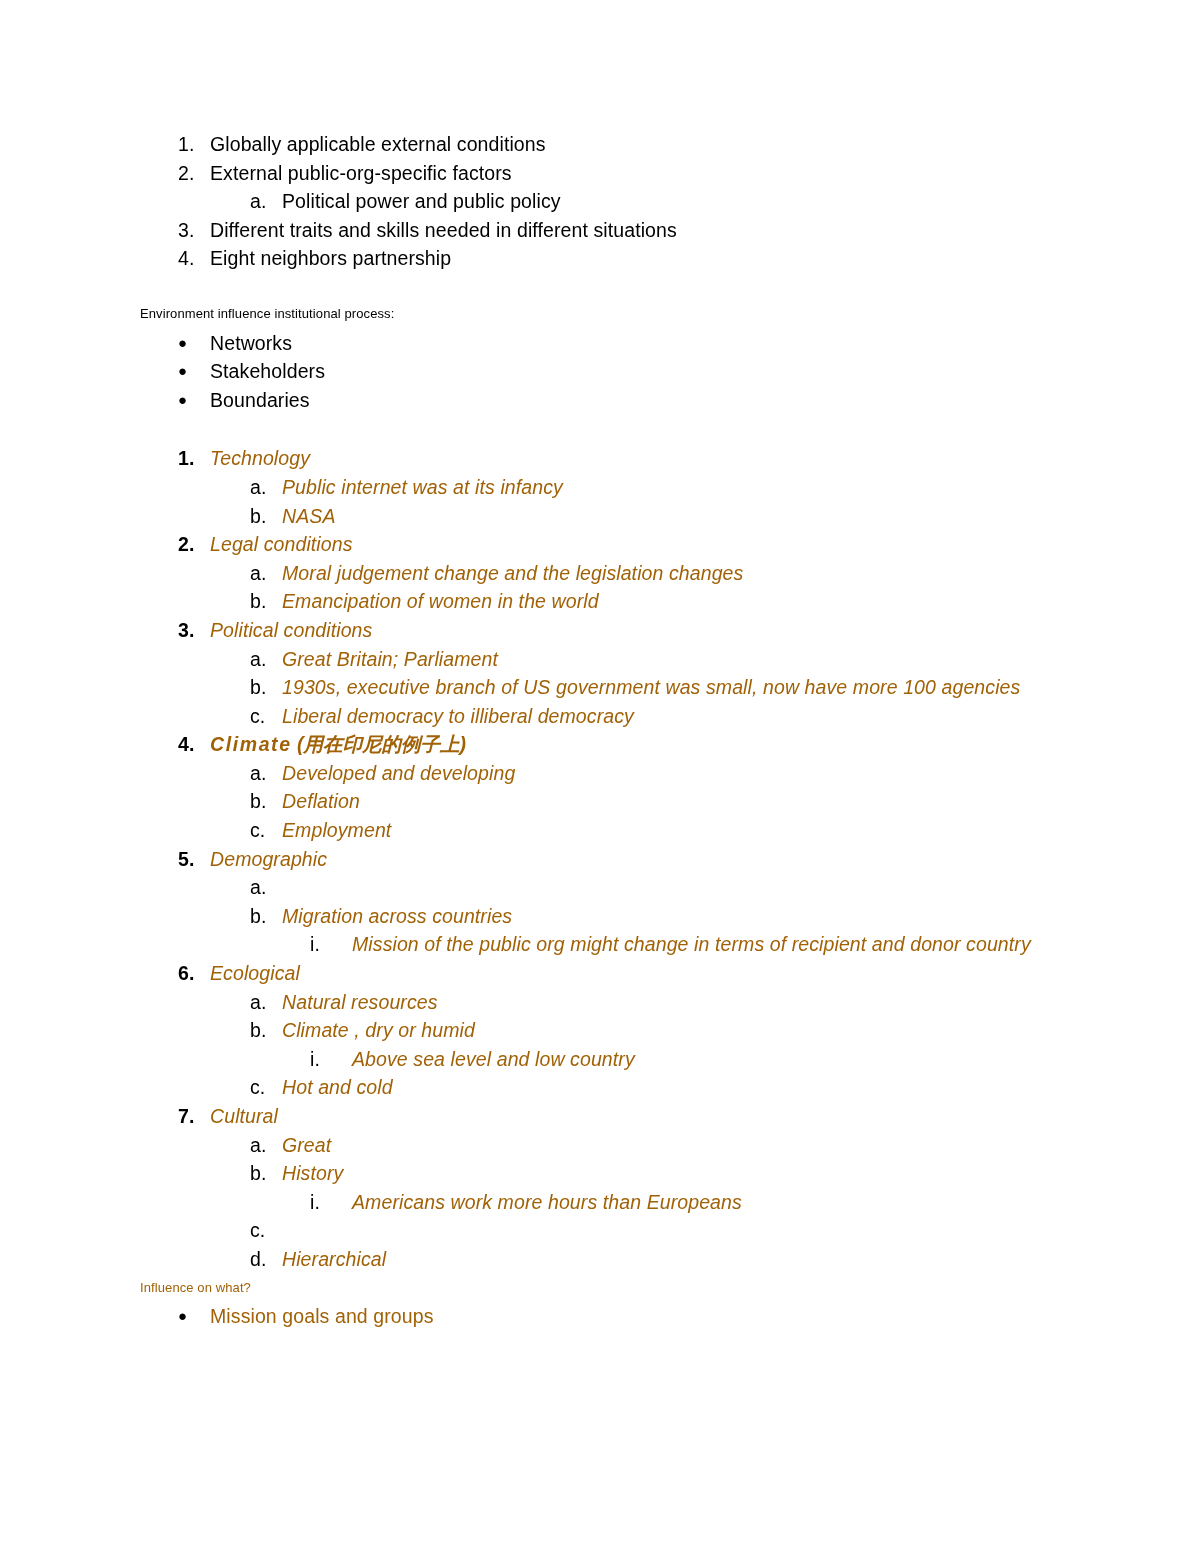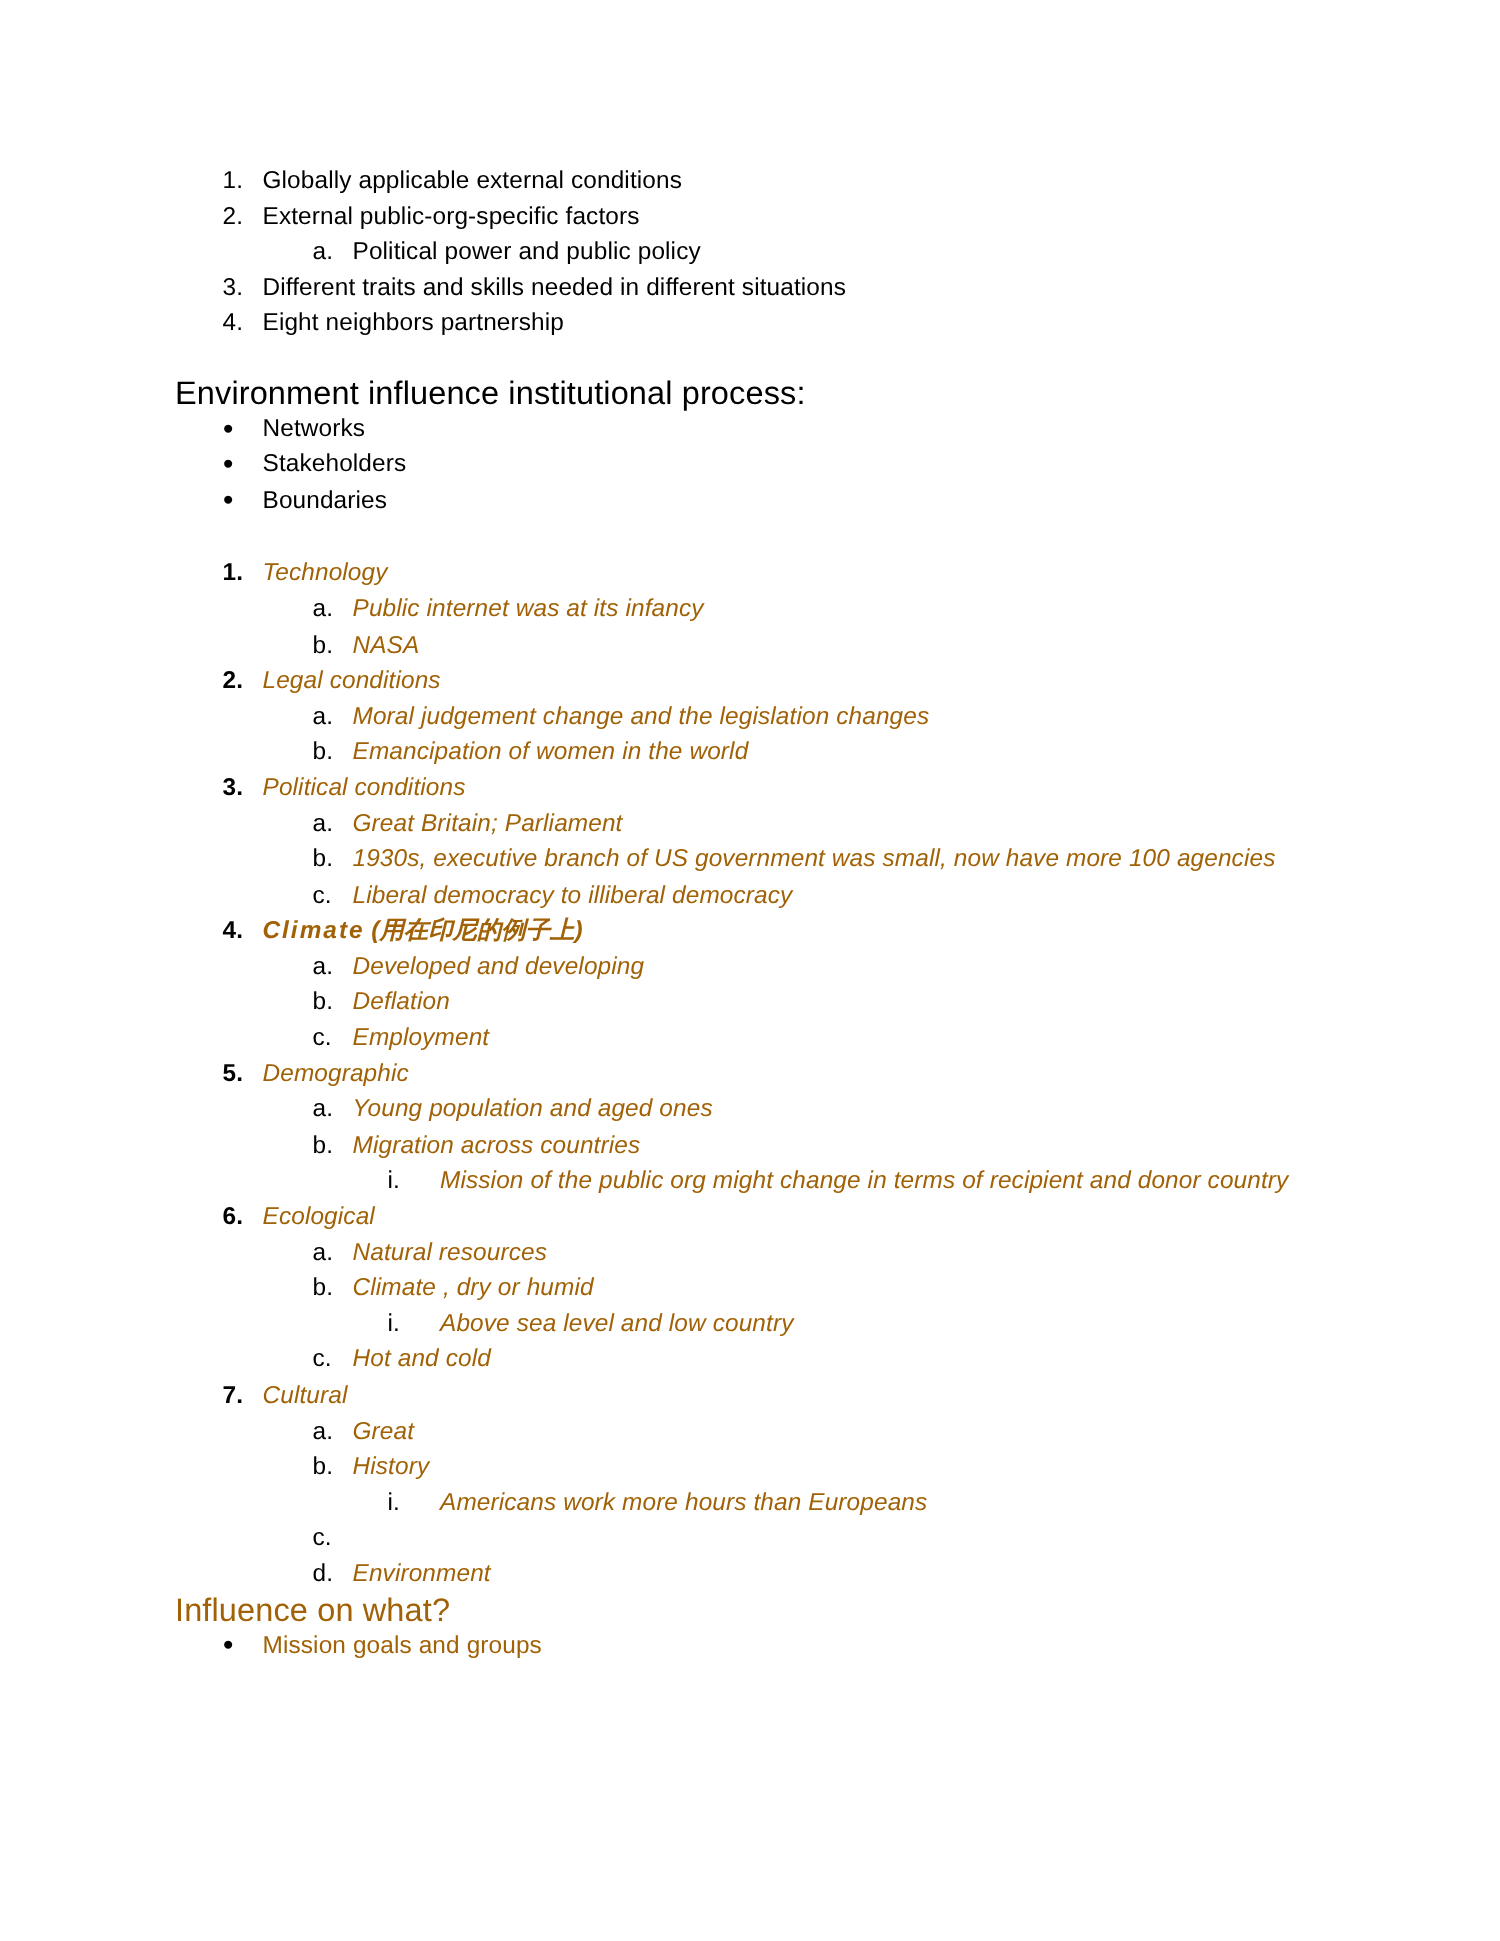--- a/index.html
+++ b/index.html
@@ -77,21 +77,21 @@
   .spaced {
     font-weight: bold;
     letter-spacing: 1.6px;
   }
   .cjk {
     font-weight: bold;
     letter-spacing: 0;
   }
 
   .plain {
-    font-size: 26px;
+    font-size: 13px;
     line-height: 28.6px;
     letter-spacing: 0.1px;
   }
   .gap-md { height: 27px; }
   .gap-lg { height: 30px; }
 </style>
 </head>
 <body>
 
 <div class="page">
@@ -211,21 +211,20 @@
       <span class="marker">c.</span>
       <span class="txt c-blue">Employment</span>
     </div>
 
     <div class="row lvl1">
       <span class="marker bold">5.</span>
       <span class="txt c-blue">Demographic</span>
     </div>
     <div class="row lvl2">
       <span class="marker">a.</span>
-      <span class="txt c-blue">Young population and aged ones</span>
     </div>
     <div class="row lvl2">
       <span class="marker">b.</span>
       <span class="txt c-blue">Migration across countries</span>
     </div>
     <div class="row lvl3">
       <span class="marker">i.</span>
       <span class="txt c-blue">Mission of the public org might change in terms of recipient and donor country</span>
     </div>
 
@@ -264,21 +263,21 @@
     </div>
     <div class="row lvl3">
       <span class="marker">i.</span>
       <span class="txt c-blue">Americans work more hours than Europeans</span>
     </div>
     <div class="row lvl2">
       <span class="marker">c.</span>
     </div>
     <div class="row lvl2">
       <span class="marker">d.</span>
-      <span class="txt c-blue">Environment</span>
+      <span class="txt c-blue">Hierarchical</span>
     </div>
 
   </div>
 
   <div>
 
     <div class="plain c-green">Influence on what?</div>
 
     <div class="row bul">
       <span class="marker">●</span>

